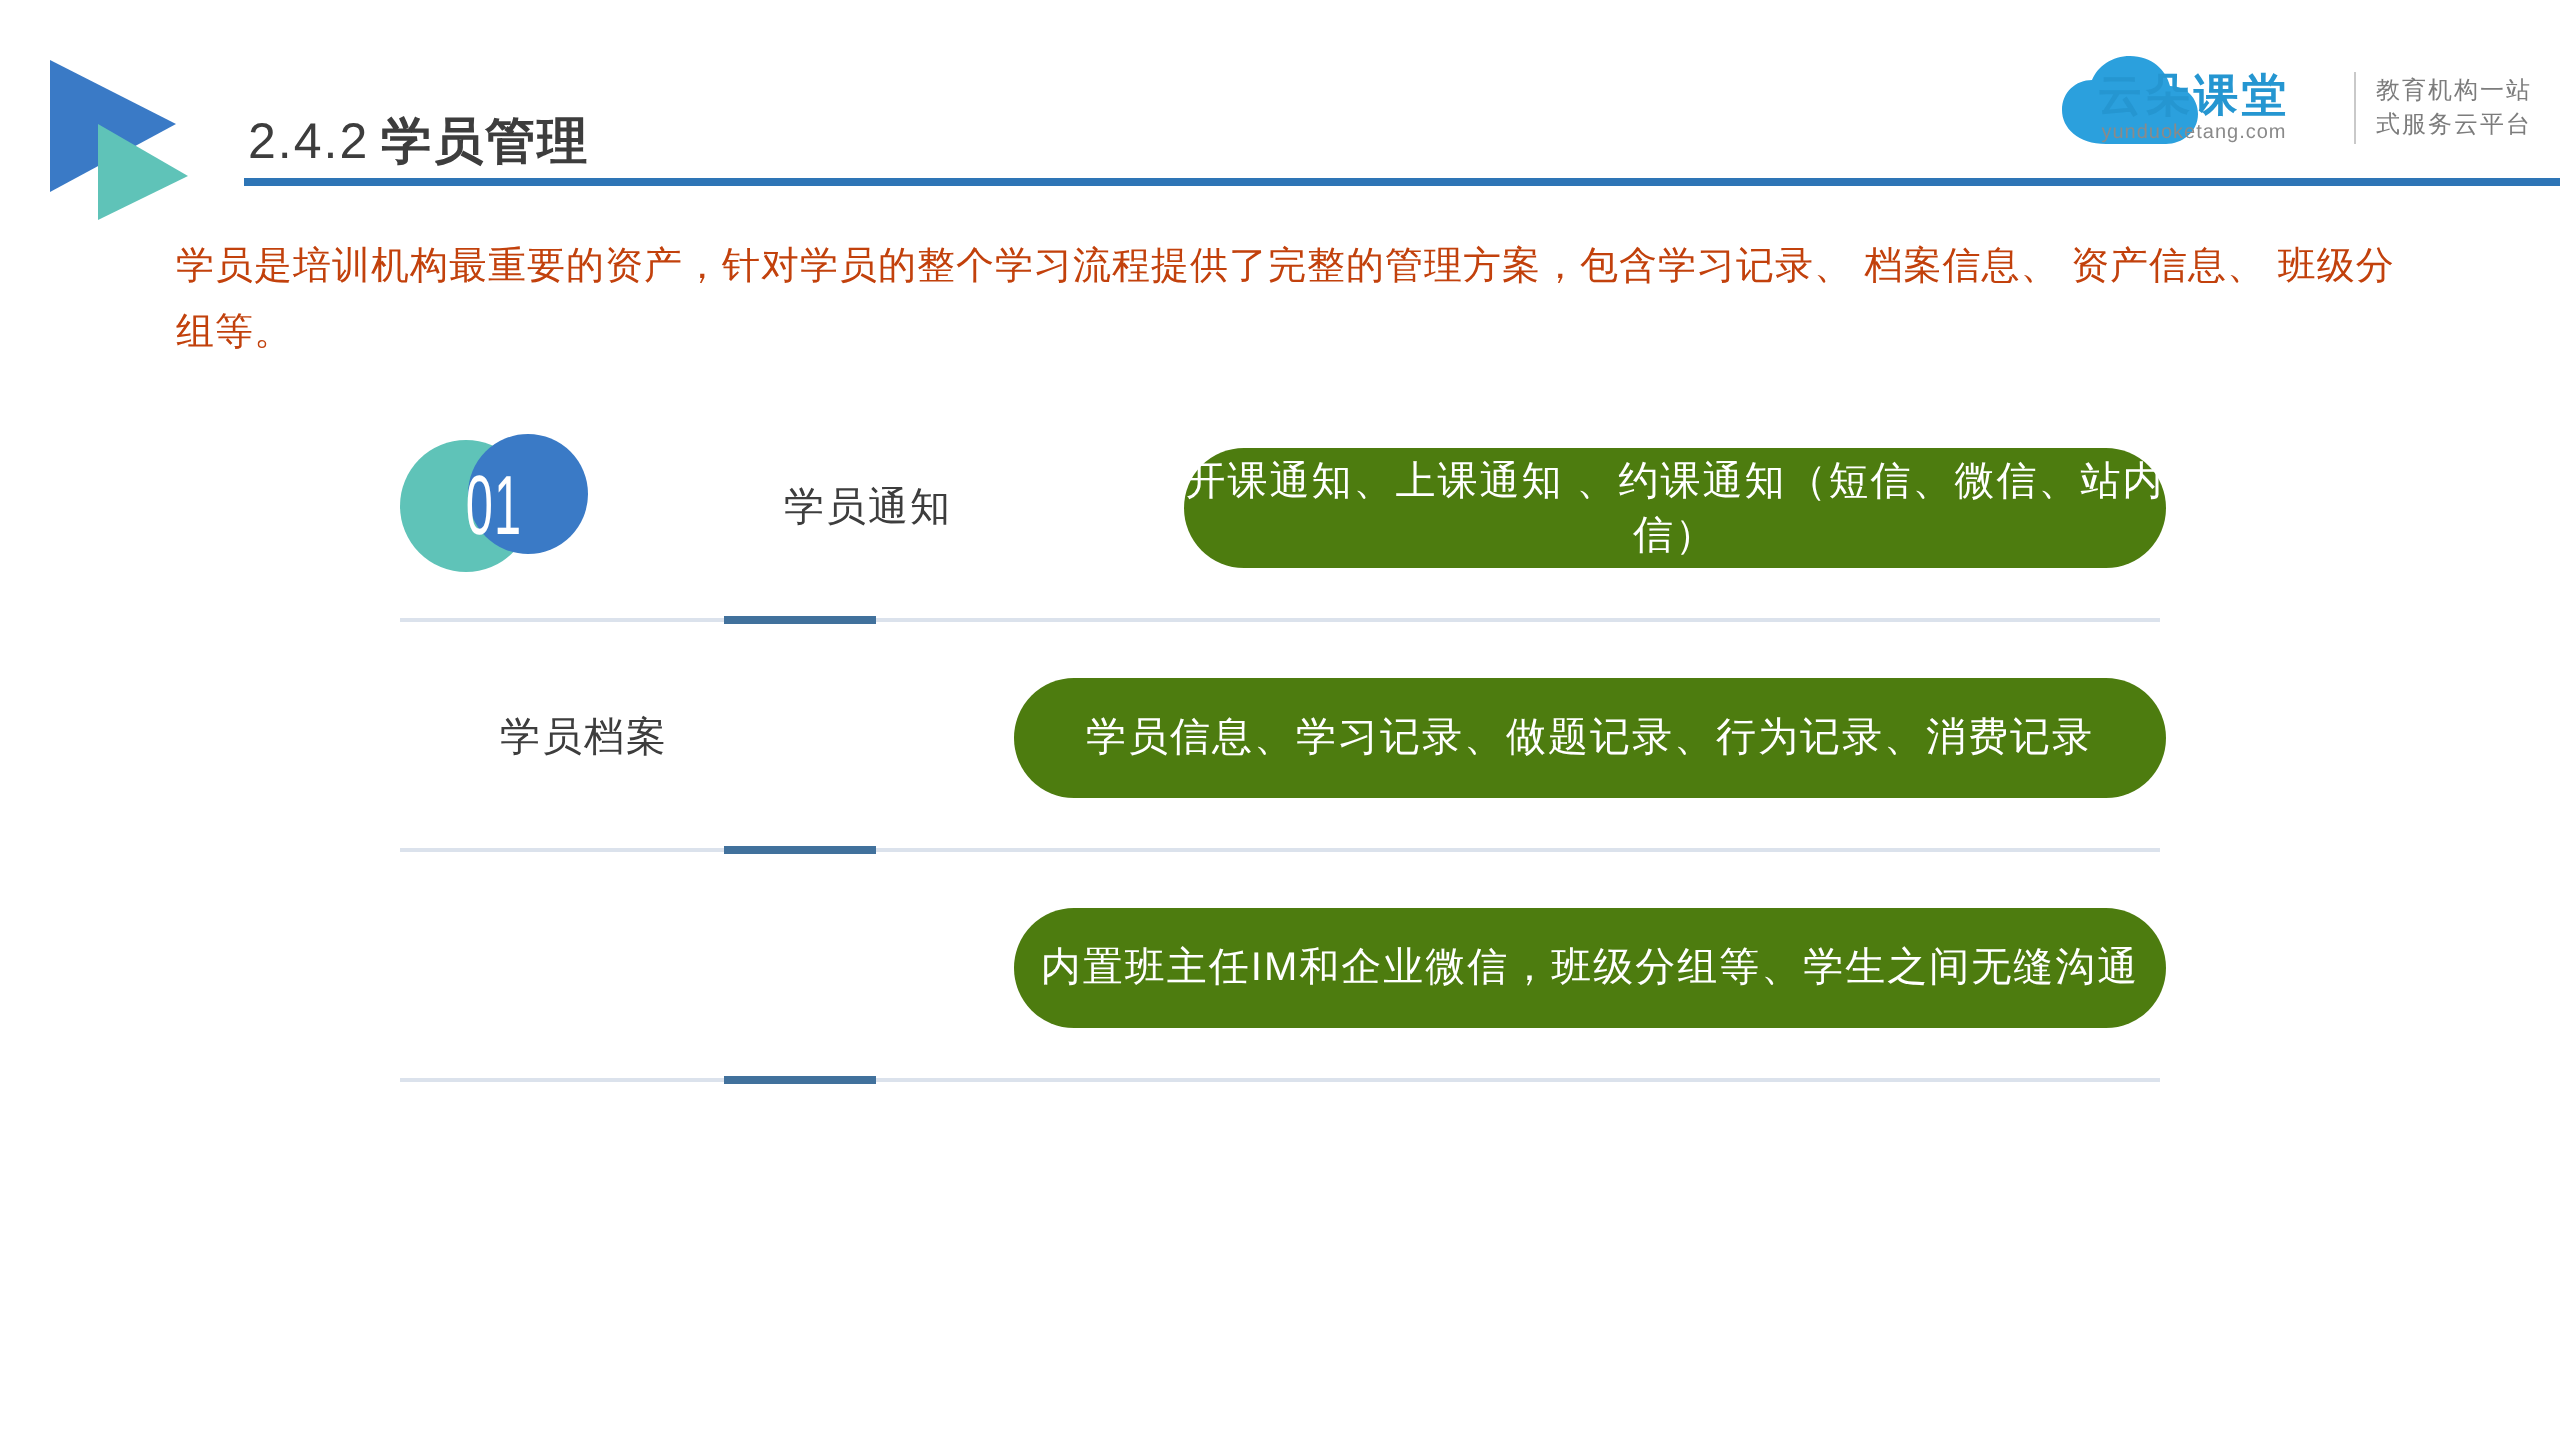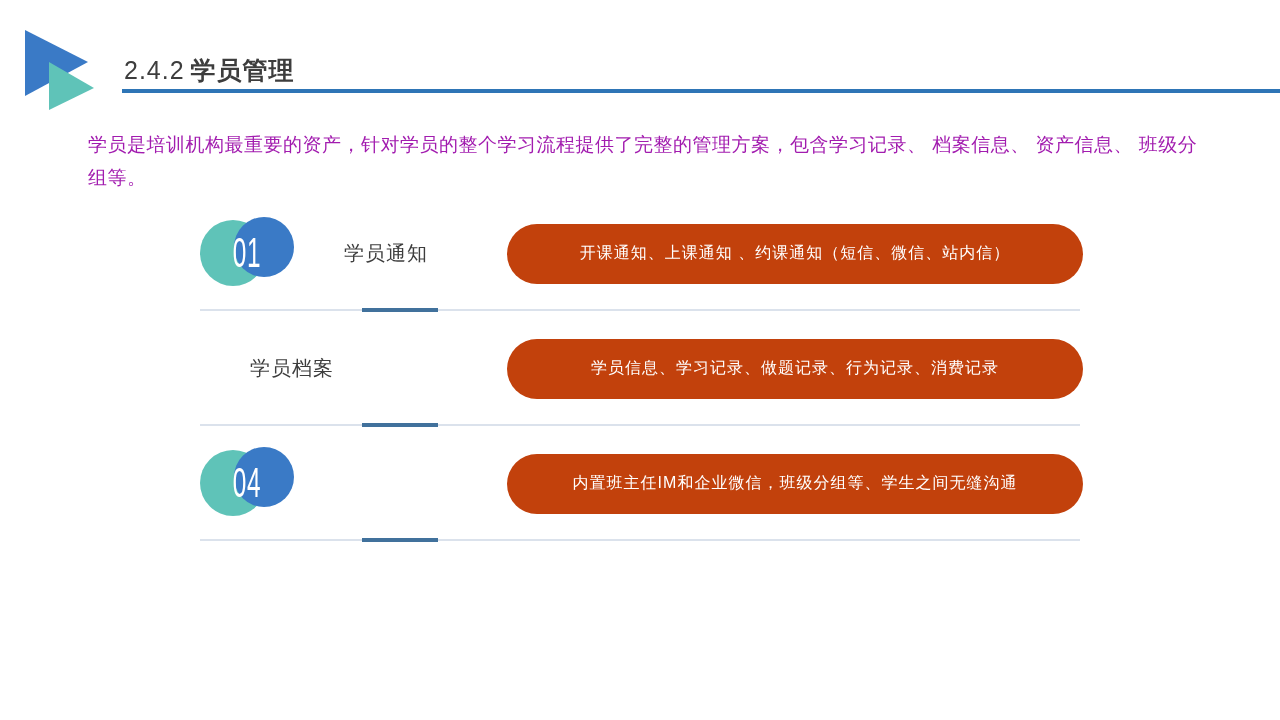--- a/index.html
+++ b/index.html
@@ -19,53 +19,69 @@
   .brand{position:absolute;right:14px;top:28px;display:flex;align-items:center;}
   .brand .cloud-wrap{position:relative;width:150px;height:52px;}
   .brand .cloud-svg{position:absolute;left:0;top:0;}
   .brand .name-col{position:absolute;left:26px;top:8px;text-align:center;}
   .brand .name{font-size:22px;font-weight:700;color:#2596d1;letter-spacing:2px;line-height:24px;}
   .brand .domain{font-size:10px;color:#8a8a8a;letter-spacing:.5px;margin-top:1px;}
   .brand .v-divider{width:1px;height:36px;background:#c9c9c9;margin:0 10px 0 4px;}
   .brand .tagline{font-size:12px;color:#7c7c7c;line-height:17px;letter-spacing:1px;}
 
   
-  .intro{position:absolute;left:88px;top:128px;width:1125px;font-size:19px;line-height:33px;color:#a21caf;letter-spacing:.5px;}
+  .intro{position:absolute;left:88px;top:117px;width:1125px;font-size:19px;line-height:33px;color:#c2410c;letter-spacing:.5px;}
 
   
   .rows{position:absolute;left:200px;top:196px;width:883px;}
-  .feature-row{position:relative;height:115px;display:flex;align-items:center;}
+  .feature-row{position:relative;height:115px;display:flex;align-items:center;gap:48px;}
   .row-divider{position:absolute;left:0;right:3px;bottom:0;height:2px;background:#dbe2ec;}
   .row-divider-accent{position:absolute;left:162px;bottom:-1px;width:76px;height:4px;background:#41719c;}
 
   .badge{position:relative;width:94px;height:76px;flex:0 0 auto;}
   .badge .c-teal{position:absolute;left:0;top:4px;width:66px;height:66px;border-radius:50%;background:#5fc3b8;}
   .badge .c-blue{position:absolute;left:34px;top:1px;width:60px;height:60px;border-radius:50%;background:#3a7ac6;}
   .badge .num{position:absolute;left:0;top:7px;width:94px;text-align:center;color:#fff;font-size:42px;line-height:60px;font-weight:400;transform:scaleX(.58);letter-spacing:1px;}
 
   .row-label{width:152px;margin-left:50px;font-size:20px;color:#3d3d3d;letter-spacing:1px;flex:0 0 auto;}
 
-  .pill{margin-left:auto;width:576px;height:60px;border-radius:30px;background:#c2410c;color:#ffffff;
-        display:flex;align-items:center;justify-content:center;font-size:16px;letter-spacing:1px;text-align:center;}
+  .pill{margin-left:auto;width:576px;height:60px;border-radius:30px;background:#4d7c0f;color:#ffffff;
+        display:flex;align-items:center;justify-content:center;font-size:20px;letter-spacing:1px;text-align:center;}
 </style>
 </head>
 <body>
 
 <div class="slide">
 
   <svg class="tri-logo" width="76" height="84" viewBox="0 0 76 84">
     <polygon points="3,4 3,70 66,36" fill="#3a7ac6"></polygon>
     <polygon points="27,36 27,84 72,62" fill="#5fc3b8"></polygon>
   </svg>
 
   <div class="title-row">
     <span class="section-no">2.4.2</span><span class="title-name">学员管理</span>
   </div>
   <div class="title-underline"></div>
 
+  <div class="brand">
+    <div class="cloud-wrap">
+      <svg class="cloud-svg" width="150" height="52" viewBox="0 0 150 52">
+        <path d="M30 44 C16 44 8 36 8 27 C8 18 15 12 23 12 C26 5 33 0 42 0 C53 0 60 7 62 15 C70 15 76 21 76 29 C76 38 68 44 60 44 Z" fill="#2ba0dd"></path>
+      </svg>
+      <div class="name-col">
+        <div class="name">云朵课堂</div>
+        <div class="domain">yunduoketang.com</div>
+      </div>
+    </div>
+    <div class="v-divider"></div>
+    <div class="tagline">
+      <div>教育机构一站</div>
+      <div>式服务云平台</div>
+    </div>
+  </div>
 
   <div class="intro">学员是培训机构最重要的资产，针对学员的整个学习流程提供了完整的管理方案，包含学习记录、 档案信息、 资产信息、 班级分组等。</div>
 
   <div class="rows">
 
     <div class="feature-row">
       <div class="badge">
         <div class="c-teal"></div>
         <div class="c-blue"></div>
         <div class="num">01</div>
@@ -78,24 +94,19 @@
 
     <div class="feature-row">
       <div class="row-label">学员档案</div>
       <div class="pill">学员信息、学习记录、做题记录、行为记录、消费记录</div>
       <div class="row-divider"></div>
       <div class="row-divider-accent"></div>
     </div>
 
 
     <div class="feature-row">
-      <div class="badge">
-        <div class="c-teal"></div>
-        <div class="c-blue"></div>
-        <div class="num">04</div>
-      </div>
       <div class="pill">内置班主任IM和企业微信，班级分组等、学生之间无缝沟通</div>
       <div class="row-divider"></div>
       <div class="row-divider-accent"></div>
     </div>
 
   </div>
 </div>
 
 </body></html>

